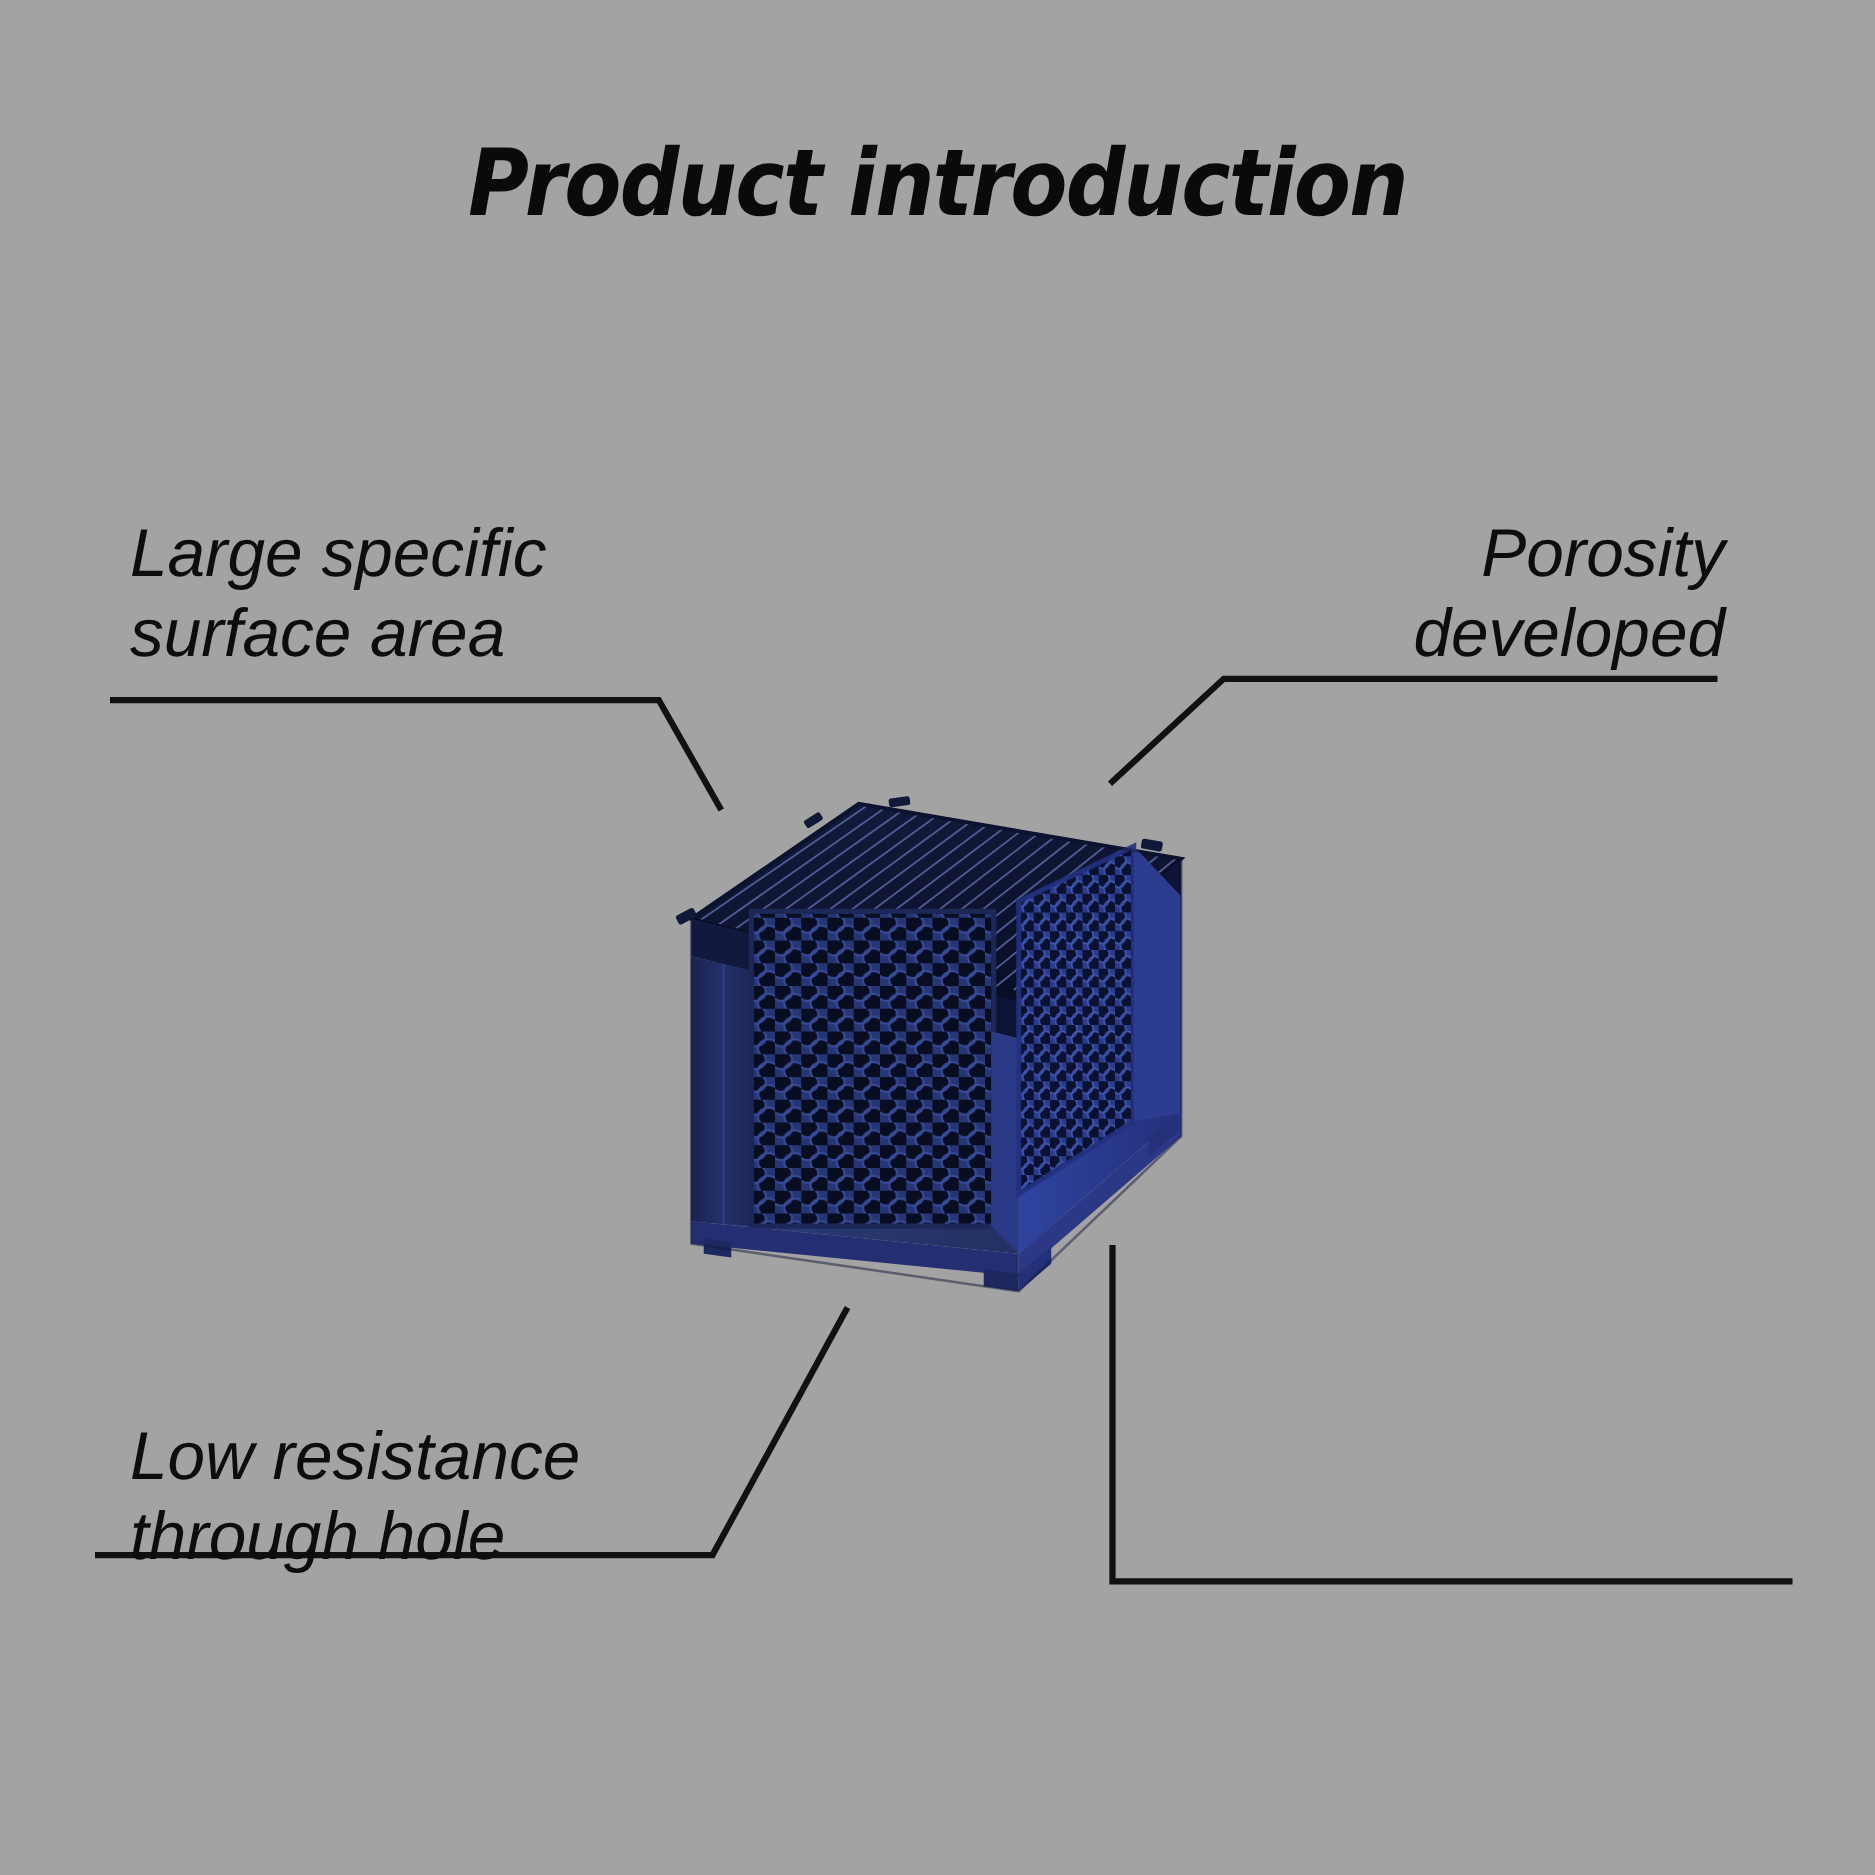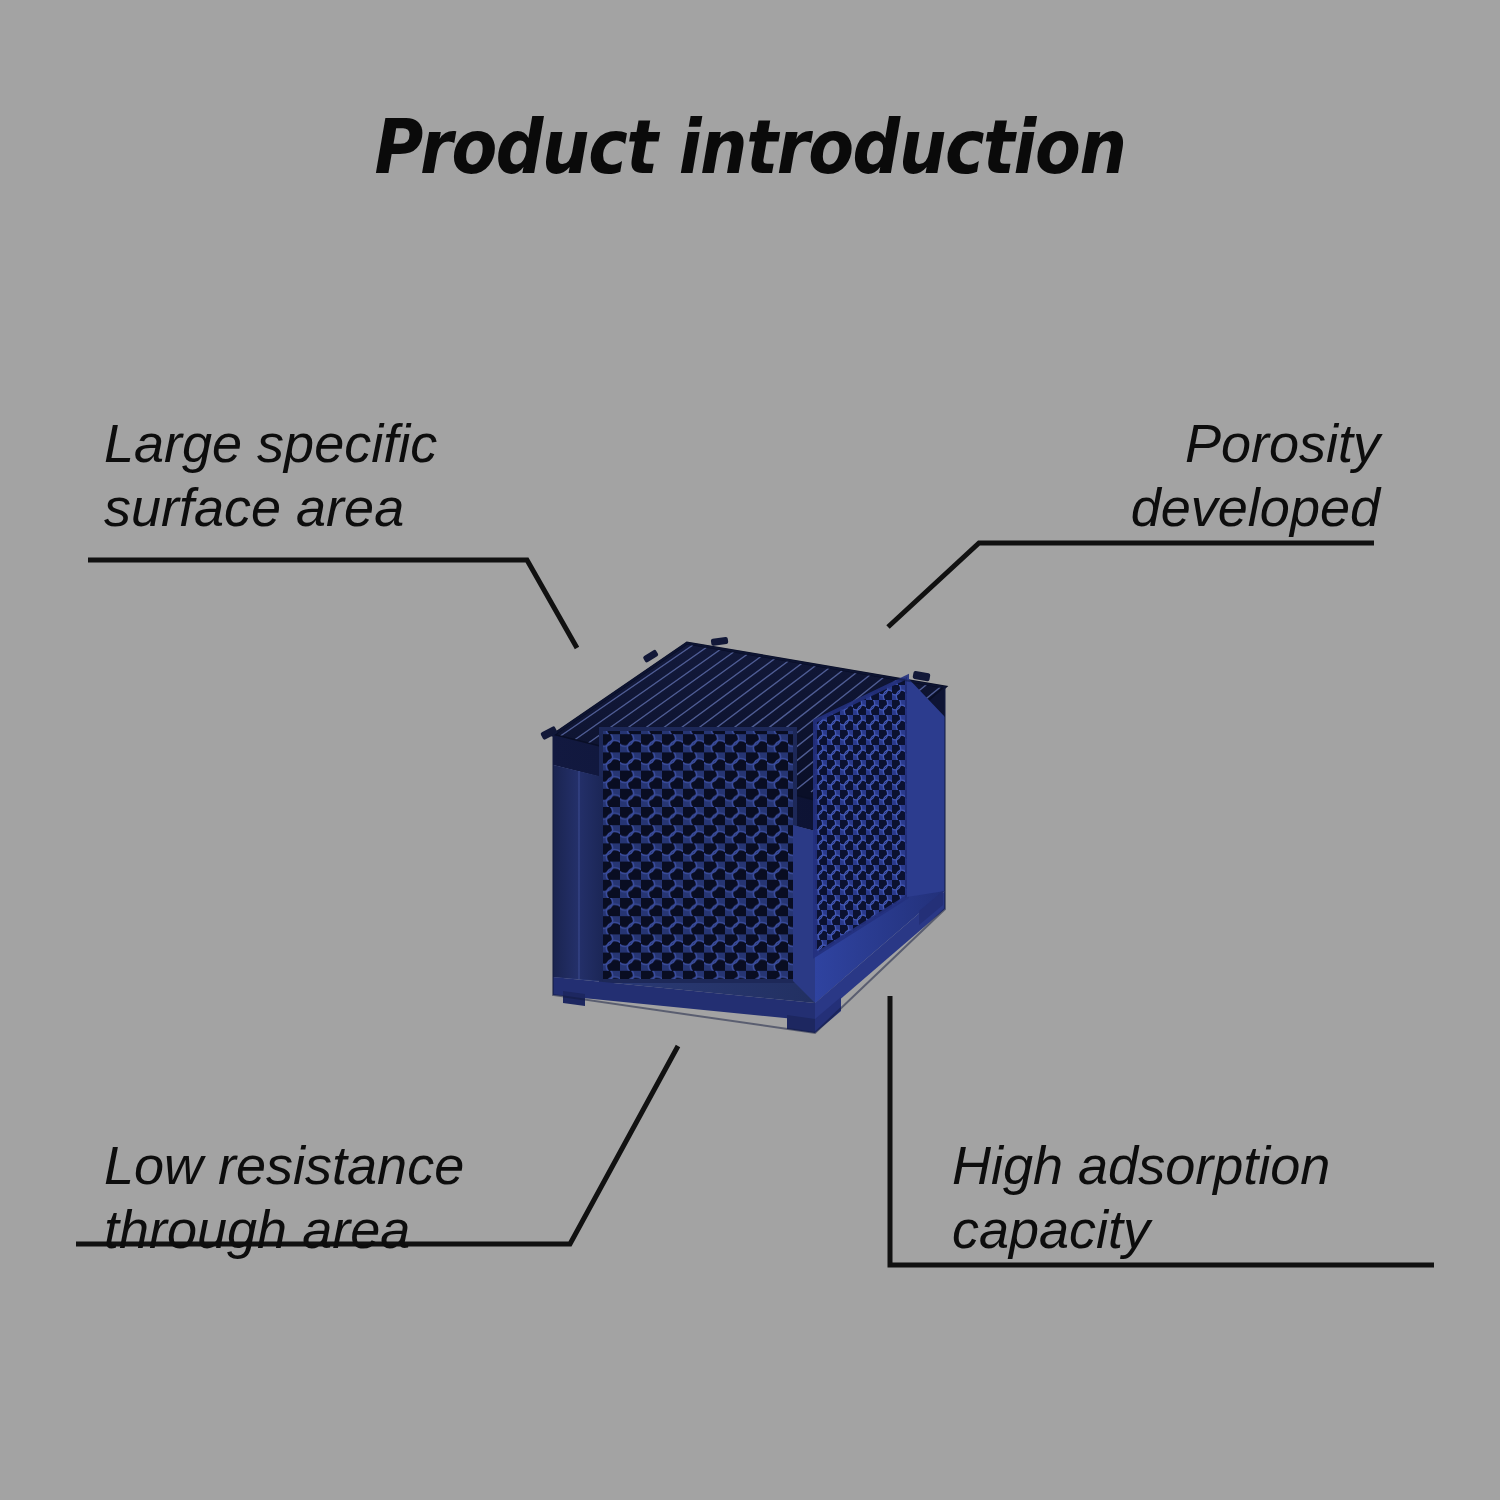--- a/index.html
+++ b/index.html
@@ -75,24 +75,22 @@
     <path id="leader-br" fill="none" stroke="#111111" stroke-width="5" stroke-linecap="butt" stroke-linejoin="miter" d="M 890,996 L 890,1265 L 1434,1265"></path>
   </svg>
 
   <div class="callout" id="label-tr">Porosity
 developed</div>
 
   <div class="callout" id="label-tl">Large specific
 surface area</div>
 
   <div class="callout" id="label-bl">Low resistance
-through area</div>
-
-  <div class="callout" id="label-br">High adsorption
-capacity</div>
+through hole</div>
+
 
   <div id="product">
     <svg viewBox="0 0 455 415" xmlns="http://www.w3.org/2000/svg">
       <defs>
 
         <linearGradient id="gFront" x1="0" y1="0" x2="1" y2="0">
           <stop offset="0" stop-color="#2c3c80"></stop>
           <stop offset="0.45" stop-color="#28376f"></stop>
           <stop offset="1" stop-color="#223062"></stop>
         </linearGradient>

